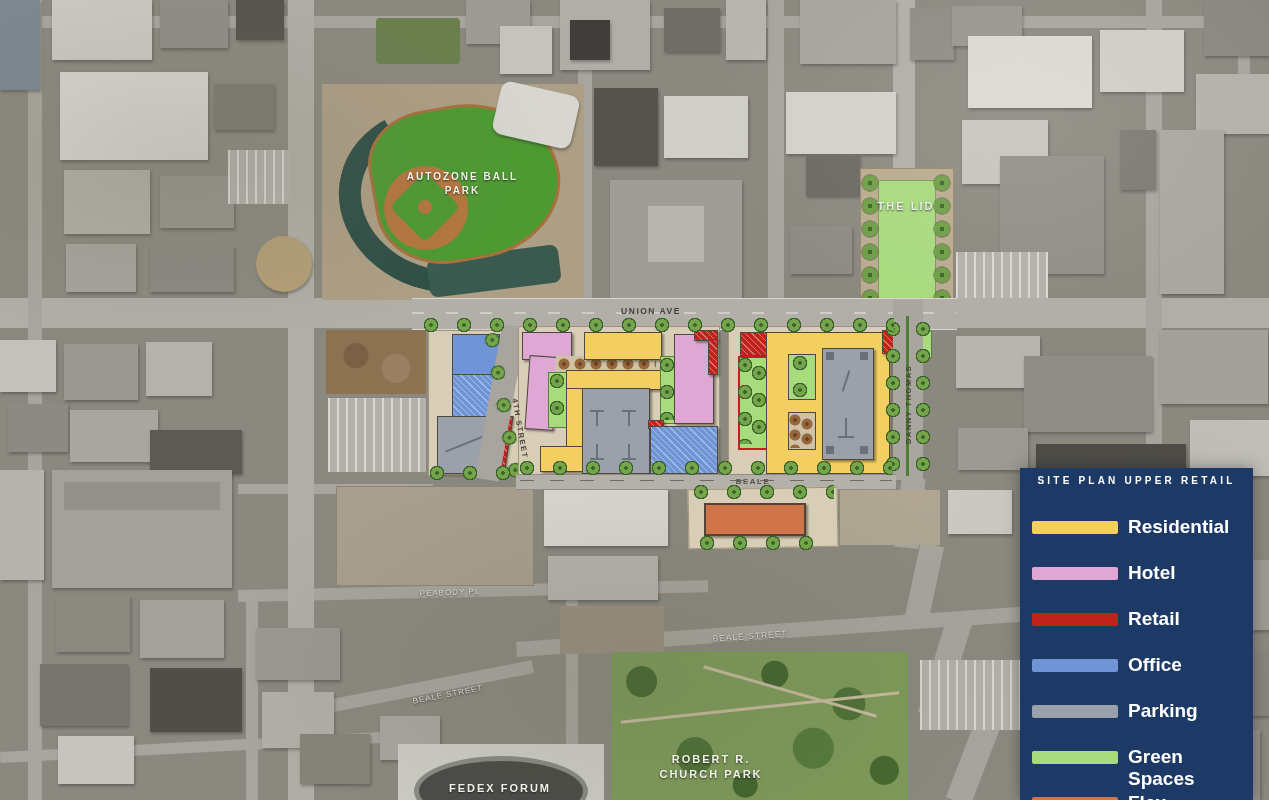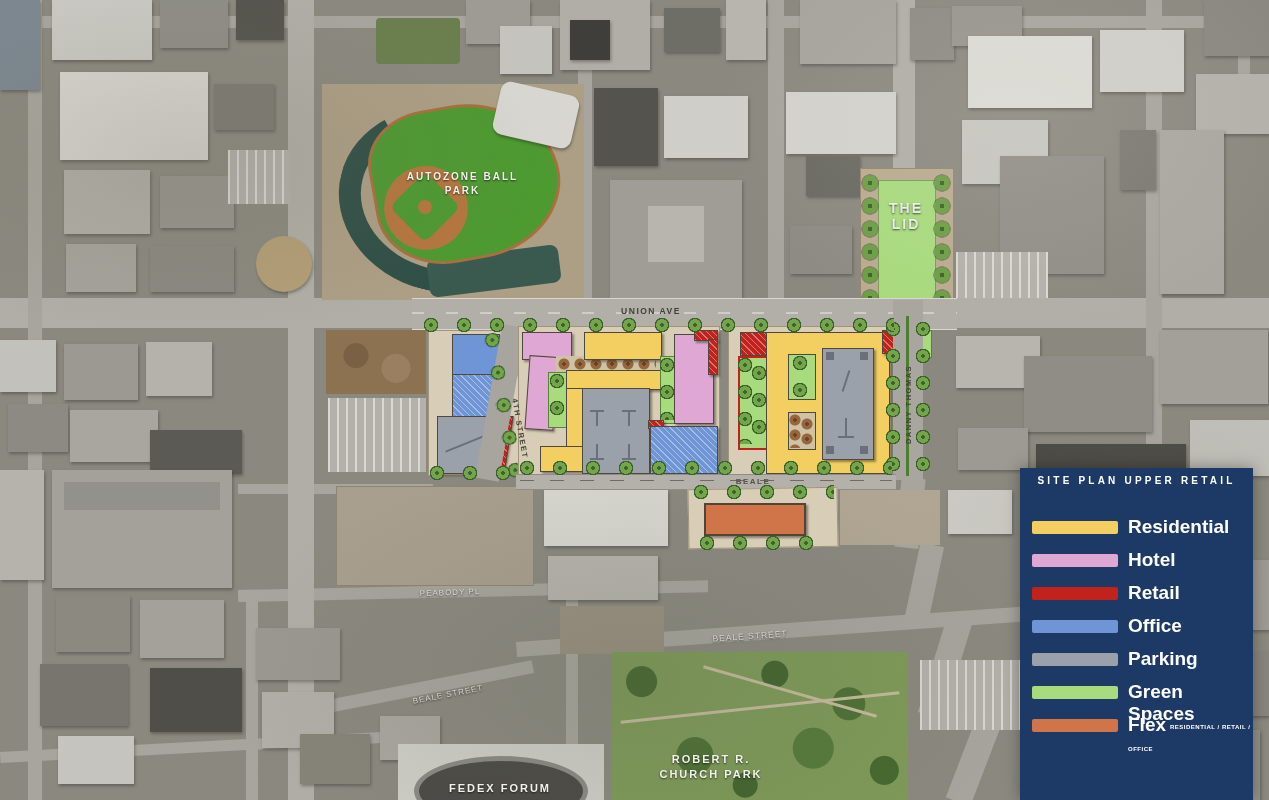--- a/index.html
+++ b/index.html
@@ -35,21 +35,21 @@
   
   .mlabel{position:absolute;color:#f2f1ea;letter-spacing:2px;font-weight:bold;
           text-shadow:0 1px 2px rgba(0,0,0,.65);text-align:center;white-space:pre-line;}
   .plabel{position:absolute;color:#45413a;letter-spacing:1.5px;font-weight:bold;
           white-space:nowrap;text-align:center;}
   
   #legend{position:absolute;left:1020px;top:468px;width:233px;height:332px;
           box-shadow:0 0 14px rgba(0,0,0,.35);}
   .lg-title{margin-top:22px;text-align:center;color:#fff;font-size:38px;font-weight:bold;letter-spacing:.5px;}
   .lg-sub{margin-top:7px;text-align:center;color:#fff;font-size:10px;font-weight:bold;letter-spacing:3.2px;}
-  .lg-row{position:relative;height:30px;margin-top:3px;text-decoration:underline;}
+  .lg-row{position:relative;height:30px;margin-top:16px;text-decoration:underline;}
   .lg-rows{margin-top:26px;}
   .sw{position:absolute;left:12px;top:9px;width:86px;height:13px;border-radius:2px;}
   .lg-label{position:absolute;left:108px;top:4px;color:#fff;font-size:19px;font-weight:bold;}
   .lg-note{font-size:6px;letter-spacing:.5px;margin-left:4px;vertical-align:2px;}
 </style>
 </head>
 <body>
 
 <div id="stage">
 
@@ -269,21 +269,21 @@
   <div class="trow" style="left:430px;top:466px;width:80px;"></div>
 
   <div class="trow" style="left:424px;top:318px;width:470px;"></div>
 
   <div class="pad" style="left:688px;top:488px;width:148px;height:58px;transform:rotate(-1deg);"></div>
   <div class="pb" style="left: 704px; top: 503px; width: 98px; height: 29px; border: 2px solid rgb(85, 68, 54); background-color: rgb(208, 116, 74);"></div>
   <div class="trow" style="left:694px;top:485px;width:140px;"></div>
   <div class="trow" style="left:700px;top:536px;width:120px;"></div>
 
   <div class="mlabel" style="left:395px;top:170px;width:135px;font-size:10px;line-height:14px;">AUTOZONE BALL PARK</div>
-  <div class="mlabel" style="left:874px;top:200px;width:64px;font-size:14px;color:rgba(255,255,255,.85);">THE LID</div>
+  <div class="mlabel" style="left:874px;top:200px;width:64px;font-size:11px;color:rgba(255,255,255,.85);">THE LID</div>
   <div class="mlabel" style="left:644px;top:752px;width:134px;font-size:11px;line-height:15px;">ROBERT R. CHURCH PARK</div>
   <div class="mlabel" style="left:430px;top:782px;width:140px;font-size:11px;">FEDEX FORUM</div>
   <div class="mlabel" style="left:400px;top:588px;width:100px;font-size:8px;letter-spacing:1px;color:#dcdad2;transform:rotate(-2deg);font-weight:normal;">PEABODY PL</div>
   <div class="mlabel" style="left:695px;top:631px;width:110px;font-size:8.5px;letter-spacing:1px;color:#d8d6ce;transform:rotate(-4deg);font-weight:normal;">BEALE STREET</div>
   <div class="mlabel" style="left:400px;top:690px;width:96px;font-size:8px;letter-spacing:1px;color:#d8d6ce;transform:rotate(-11deg);font-weight:normal;">BEALE STREET</div>
   <div class="plabel" style="left:606px;top:306px;width:90px;font-size:8.5px;">UNION AVE</div>
   <div class="plabel" style="left:718px;top:477px;width:70px;font-size:8px;color:#56524a;">BEALE</div>
   <div class="plabel" style="left:478px;top:424px;width:84px;font-size:7.5px;transform:rotate(80deg);">4TH STREET</div>
   <div class="plabel" style="left:856px;top:400px;width:104px;font-size:7.5px;transform:rotate(-90deg);">DANNY THOMAS</div>
 

